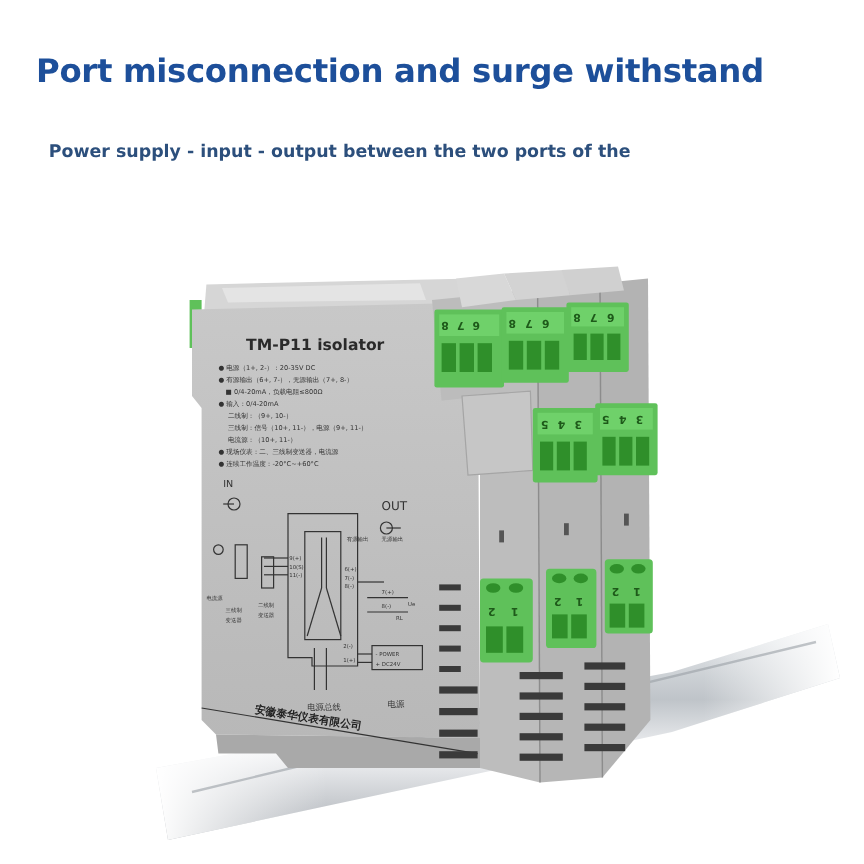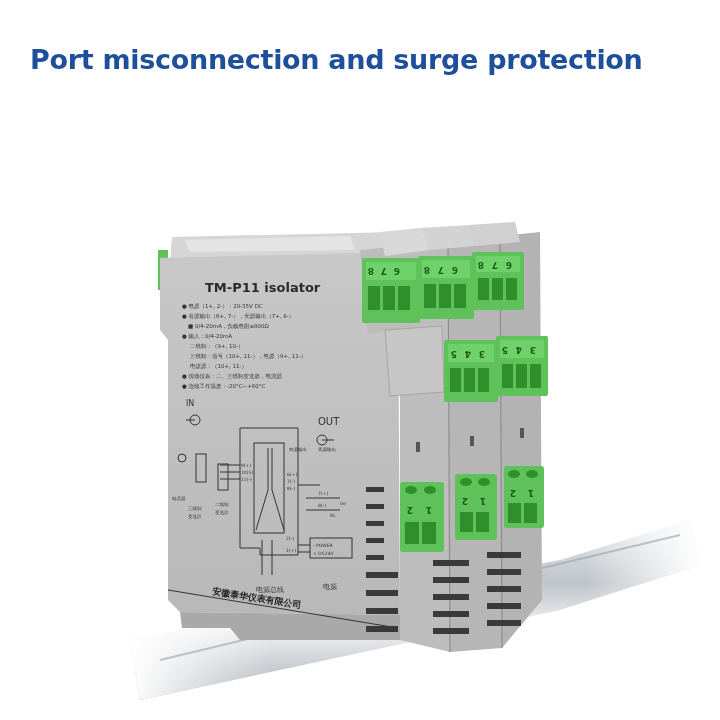--- a/index.html
+++ b/index.html
@@ -6,22 +6,23 @@
   body{width:720px;height:720px;position:relative;overflow:hidden;font-family:"DejaVu Sans","Liberation Sans",sans-serif;}
   .headline{position:absolute;left:30px;top:44px;font-size:27px;font-weight:bold;color:#1d4f9a;letter-spacing:-0.3px;white-space:nowrap;}
   .sub{position:absolute;left:0;top:116px;width:560px;text-align:center;font-size:14.5px;font-weight:bold;color:#2c4f7c;line-height:22px;}
   .sub .l1{display:block;padding-left:6px;}
   .sub .l2{display:block;}
   .photo{position:absolute;left:0;top:0;width:720px;height:720px;}
 </style>
 </head>
 <body>
 
-<div class="headline">Port misconnection and surge protection</div>
+<div class="headline">Port misconnection and surge withstand</div>
 <div class="sub">
+  <span class="l1">Power supply - input - output between the two ports of the</span>
 </div>
 
 <svg class="photo" viewBox="0 0 720 720" xmlns="http://www.w3.org/2000/svg" font-family="DejaVu Sans, sans-serif">
   <defs>
     <linearGradient id="rail" x1="0" y1="0" x2="0" y2="1">
       <stop offset="0" stop-color="#e9ecef"></stop>
       <stop offset="0.35" stop-color="#bfc4c9"></stop>
       <stop offset="0.6" stop-color="#f2f3f5"></stop>
       <stop offset="1" stop-color="#a7acb2"></stop>
     </linearGradient>

